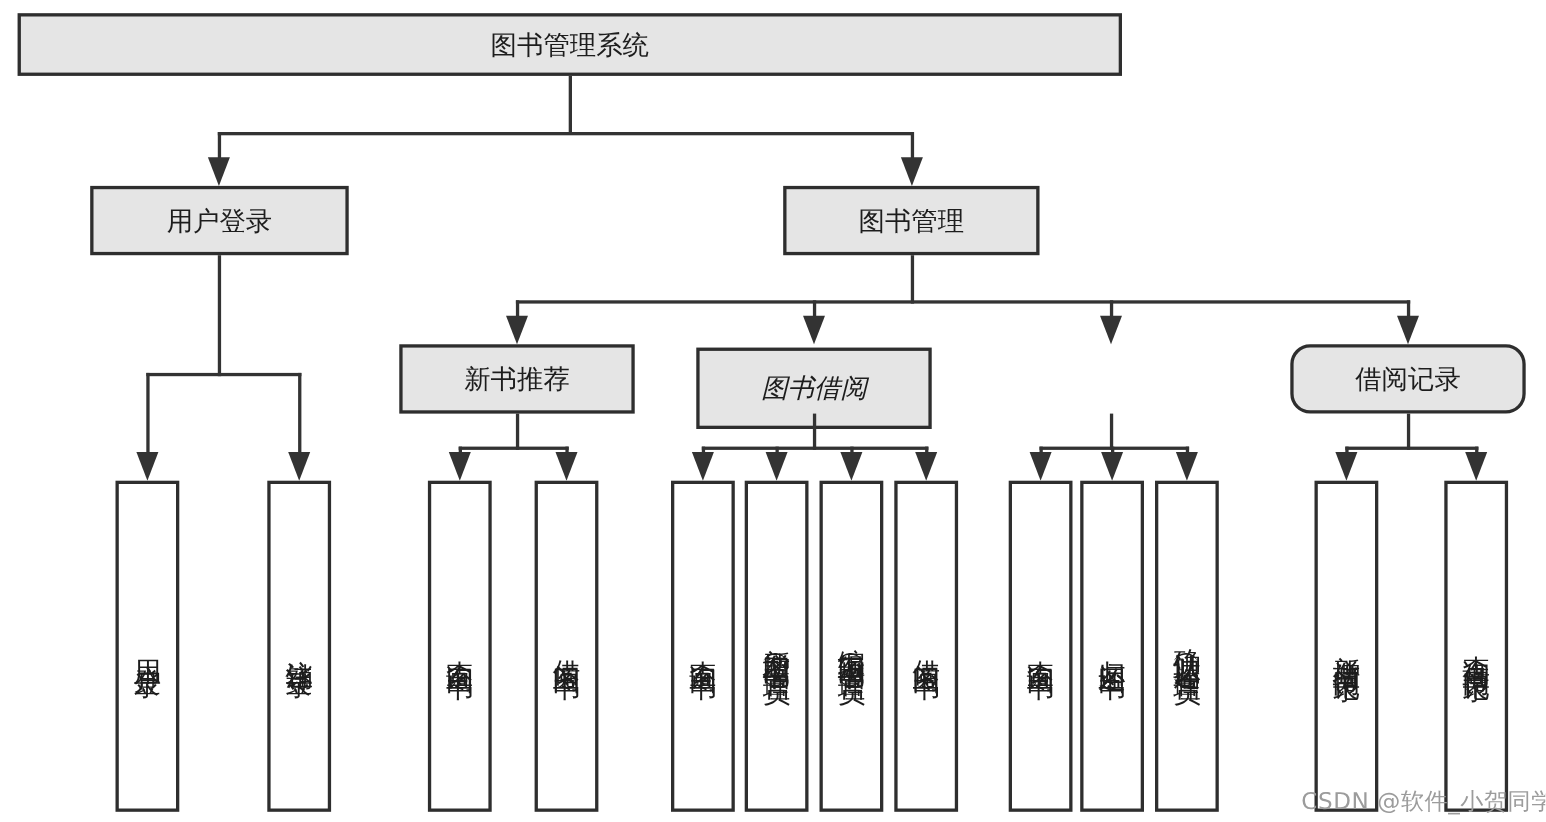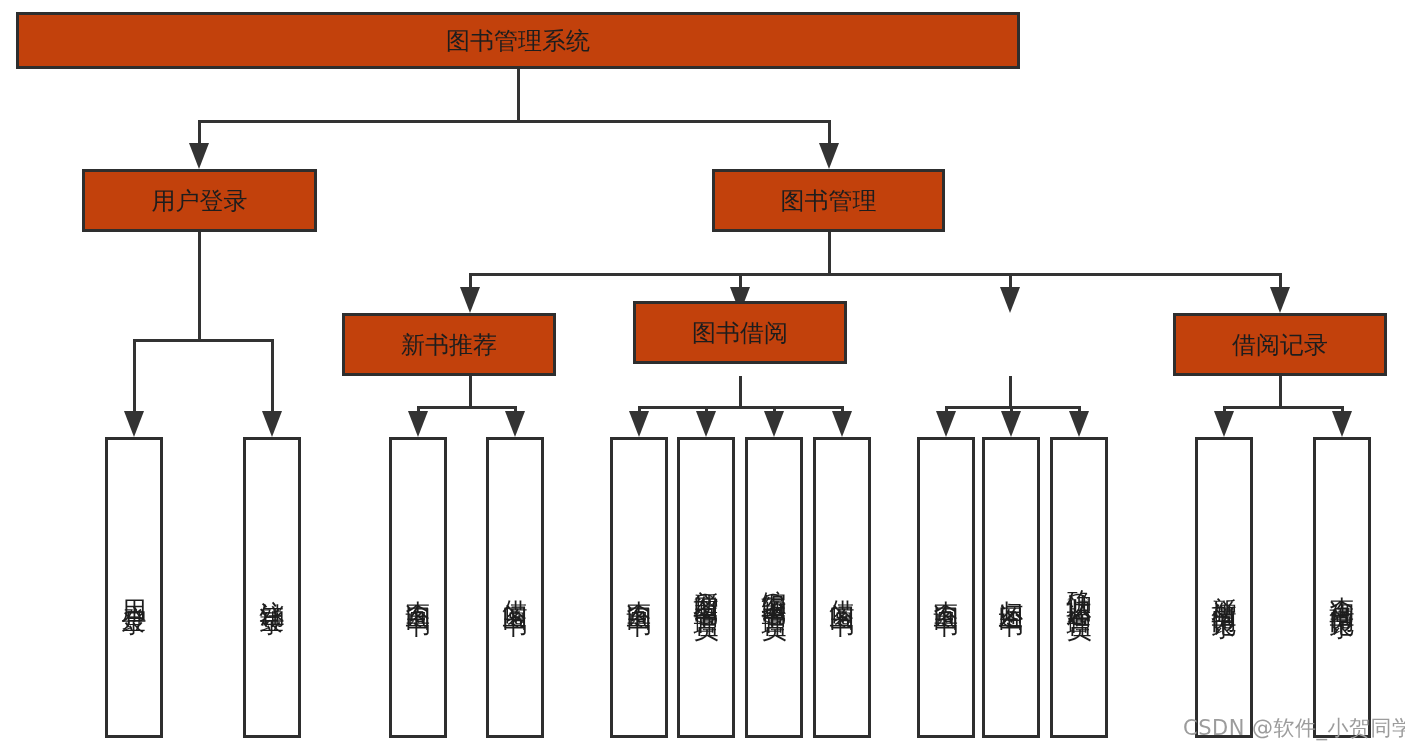--- a/index.html
+++ b/index.html
@@ -9,21 +9,21 @@
     height: 747px;
     background: #ffffff;
     font-family: "DejaVu Sans", "Liberation Sans", sans-serif;
     overflow: hidden;
   }
   
   .node {
     position: absolute;
     box-sizing: border-box;
     border: 3px solid #2e2e2e;
-    background: #c2410c;
+    background: #e5e5e5;
     display: flex;
     align-items: center;
     justify-content: center;
     color: #1d1d1d;
     font-size: 24px;
     white-space: nowrap;
   }
   .leaf {
     position: absolute;
     box-sizing: border-box;
@@ -100,27 +100,27 @@
   <div class="hline" style="left:469px; top:273px; width:813px;"></div>
   <div class="vline" style="left:469px; top:273px; height:16px;"></div>
   <div class="ahead" style="left:460px; top:287px;"></div>
   <div class="vline" style="left:739px; top:273px; height:16px;"></div>
   <div class="ahead" style="left:730px; top:287px;"></div>
   <div class="vline" style="left:1009px; top:273px; height:16px;"></div>
   <div class="ahead" style="left:1000px; top:287px;"></div>
   <div class="vline" style="left:1279px; top:273px; height:16px;"></div>
   <div class="ahead" style="left:1270px; top:287px;"></div>
 
-  <div class="node" style="left:342px; top:313px; width:214px; height:63px;">
+  <div class="node" style="left:363px; top:313px; width:214px; height:63px;">
     <span>新书推荐</span>
   </div>
-  <div class="node" style="left:633px; top:301px; width:214px; height:63px;">
+  <div class="node" style="left:633px; top:316px; width:214px; height:74px;font-style:italic;">
     <span>图书借阅</span>
   </div>
-  <div class="node" style="left:1173px; top:313px; width:214px; height:63px;">
+  <div class="node" style="left:1173px; top:313px; width:214px; height:63px;border-radius:18px;">
     <span>借阅记录</span>
   </div>
 
   <div class="vline" style="left:469px; top:376px; height:33px;"></div>
   <div class="hline" style="left:417px; top:406px; width:100px;"></div>
   <div class="vline" style="left:417px; top:406px; height:7px;"></div>
   <div class="ahead" style="left:408px; top:411px;"></div>
   <div class="vline" style="left:514px; top:406px; height:7px;"></div>
   <div class="ahead" style="left:505px; top:411px;"></div>
 

